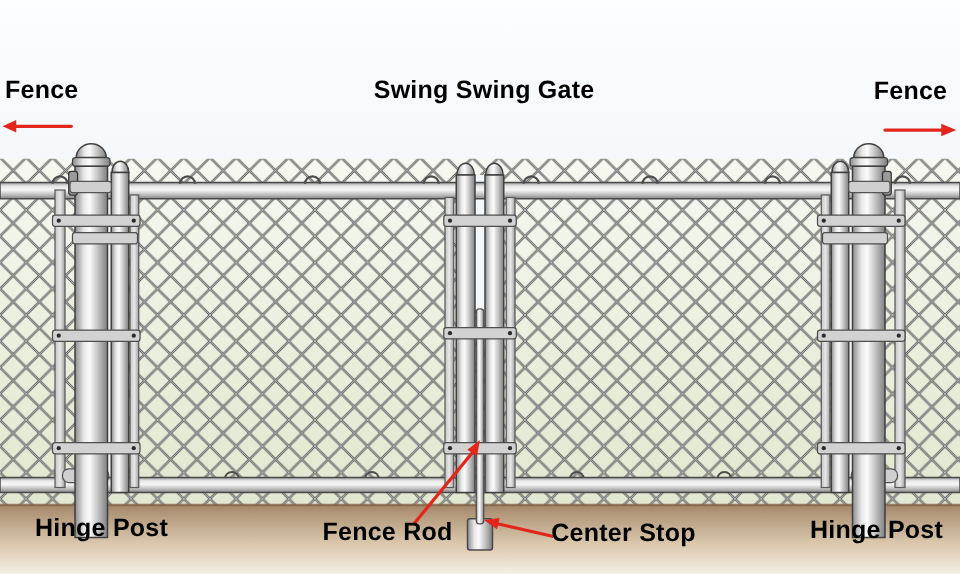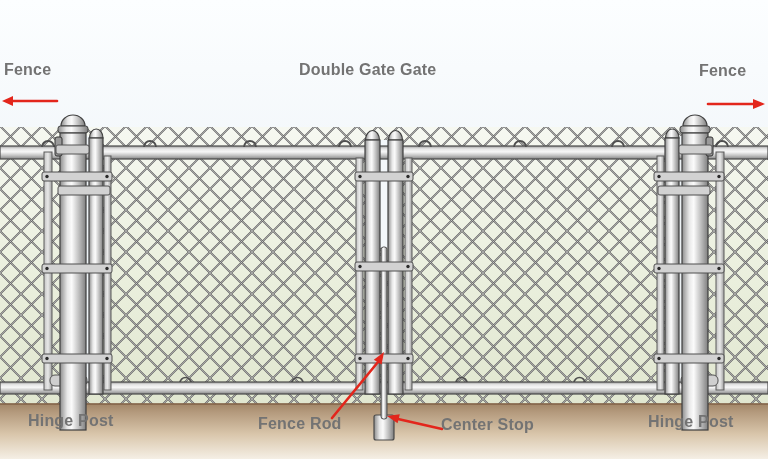--- a/index.html
+++ b/index.html
@@ -1,19 +1,19 @@
 <!DOCTYPE html>
 <html><head>
 <meta charset="utf-8">
 <style>
   html,body{margin:0;padding:0;background:#fff;}
   .stage{position:relative;width:768px;height:459px;overflow:hidden;
          font-family:"Liberation Sans",sans-serif;}
   .stage svg{position:absolute;left:0;top:0;}
-  .label{position:absolute;font-weight:700;font-size:16px;color:#737373;
+  .label{position:absolute;font-weight:700;font-size:20px;color:#000000;
          white-space:nowrap;line-height:1.1;letter-spacing:.2px;}
   .lbl-fence-left{left:4px;top:61px;}
   .lbl-title{left:299px;top:61px;}
   .lbl-fence-right{left:699px;top:62px;}
   .lbl-hinge-left{left:28px;top:412px;}
   .lbl-drop-rod{left:258px;top:415px;}
   .lbl-center-stop{left:441px;top:416px;}
   .lbl-hinge-right{left:648px;top:413px;}
 </style>
 </head>
@@ -195,20 +195,20 @@
       <polygon points="384,352 373.8,359.8 381.6,364.6" fill="#e3261c"></polygon>
     </g>
     <g>
       <line x1="442" y1="429" x2="398" y2="419" stroke-width="2.6" stroke="#e3261c"></line>
       <polygon points="387,416 397.6,423.3 399.8,414.3" fill="#e3261c"></polygon>
     </g>
   </g>
 </svg>
 
 <div class="label lbl-fence-left">Fence</div>
-<div class="label lbl-title">Double Gate Gate</div>
+<div class="label lbl-title">Swing Swing Gate</div>
 <div class="label lbl-fence-right">Fence</div>
 <div class="label lbl-hinge-left">Hinge Post</div>
 <div class="label lbl-drop-rod">Fence Rod</div>
 <div class="label lbl-center-stop">Center Stop</div>
 <div class="label lbl-hinge-right">Hinge Post</div>
 
 </div>
 
 </body></html>

